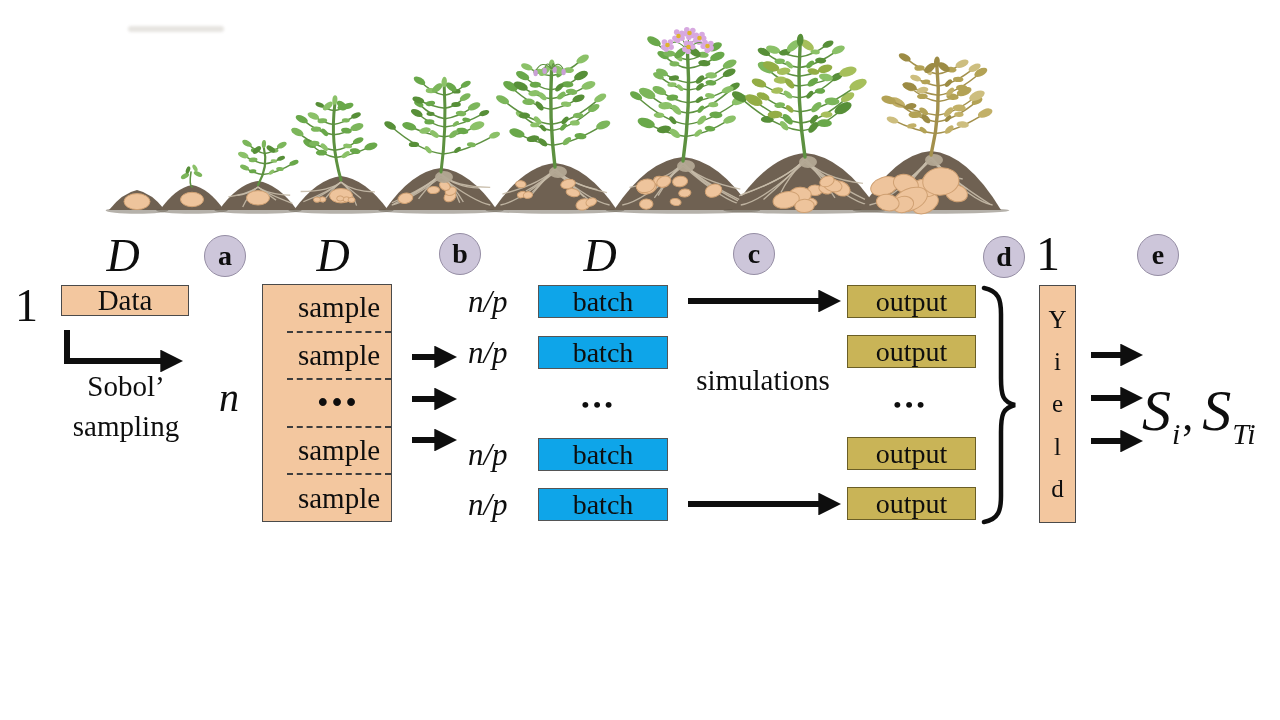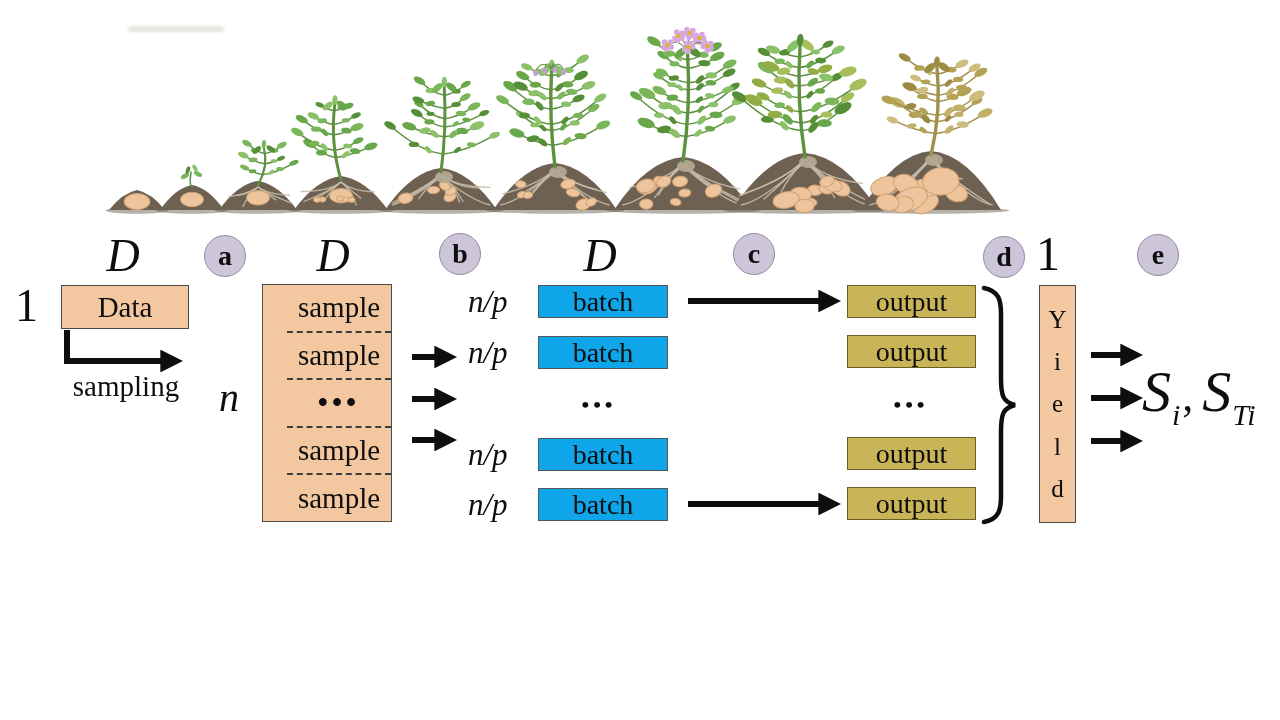--- a/index.html
+++ b/index.html
@@ -609,24 +609,25 @@
 <div class="badge" style="left:983px;top:236px;">d</div>
 <div class="badge" style="left:1137px;top:234px;">e</div>
 
 <div class="dim" style="left:123px;top:233px;">D</div>
 <div class="count" style="left:15px;top:283px;">1</div>
 <div class="dim" style="left:333px;top:233px;">D</div>
 <div class="count" style="left:219px;top:378px;font-style:italic;font-size:40px;">n</div>
 <div class="dim" style="left:600px;top:233px;">D</div>
 <div class="count" style="left:1036px;top:230px;font-size:48px;">1</div>
 
-<div class="box peach" style="left:61px;top:285px;width:128px;height:44px;">
+<div class="box peach" style="left:61px;top:285px;width:128px;height:31px;">
   <span>Data</span>
 </div>
 <div class="caption" style="left:36px;top:366px;width:180px;">
+  <div>Sobol’</div>
   <div>sampling</div>
 </div>
 
 <div class="stack" style="left:262px;top:284px;width:130px;height:238px;">
   <div class="row">sample</div>
   <div class="row">sample</div>
   <div class="row dots">•••</div>
   <div class="row">sample</div>
   <div class="row">sample</div>
 </div>
@@ -644,20 +645,21 @@
   </div>
 <div class="middots" style="left:599px;top:394px;">•••</div>
 <div class="box green" style="left:538px;top:438px;width:130px;height:33px;font-size:28px;">
     <span>batch</span>
   </div>
 <div class="box green" style="left:538px;top:488px;width:130px;height:33px;font-size:28px;">
     <span>batch</span>
   </div>
 
 <div class="caption" style="left:676px;top:361px;width:174px;line-height:1.32;">
+  <div>simulations</div>
 </div>
 
 <div class="box gold" style="left:847px;top:285px;width:129px;height:33px;font-size:28px;">
     <span>output</span>
   </div>
 <div class="box gold" style="left:847px;top:335px;width:129px;height:33px;font-size:28px;">
     <span>output</span>
   </div>
 <div class="middots" style="left:911px;top:394px;">•••</div>
 <div class="box gold" style="left:847px;top:437px;width:129px;height:33px;font-size:28px;">
@@ -668,21 +670,21 @@
   </div>
 
 <div class="ybox" style="left:1039px;top:285px;width:37px;height:238px;">
   <span>Y</span>
   <span>i</span>
   <span>e</span>
   <span>l</span>
   <span>d</span>
 </div>
 
-<div class="result" style="left:1142px;top:363px;">
+<div class="result" style="left:1142px;top:382px;">
   <span class="bigS">S</span><span class="subS">i</span><span class="commaS">,</span><span class="bigS">S</span><span class="subS">Ti</span>
 </div>
 
 <svg width="1280" height="720" style="position:absolute;left:0;top:0;pointer-events:none;">
   <defs>
     <marker id="ah" viewBox="0 0 10 10" refX="6" refY="5" markerWidth="3.8" markerHeight="3.8" orient="auto-start-reverse">
       <path d="M0 0 L10 5 L0 10 Z" fill="#0e0e0e"></path>
     </marker>
   </defs>
   <path class="arr" d="M67 330 L67 361 L174 361"></path>

